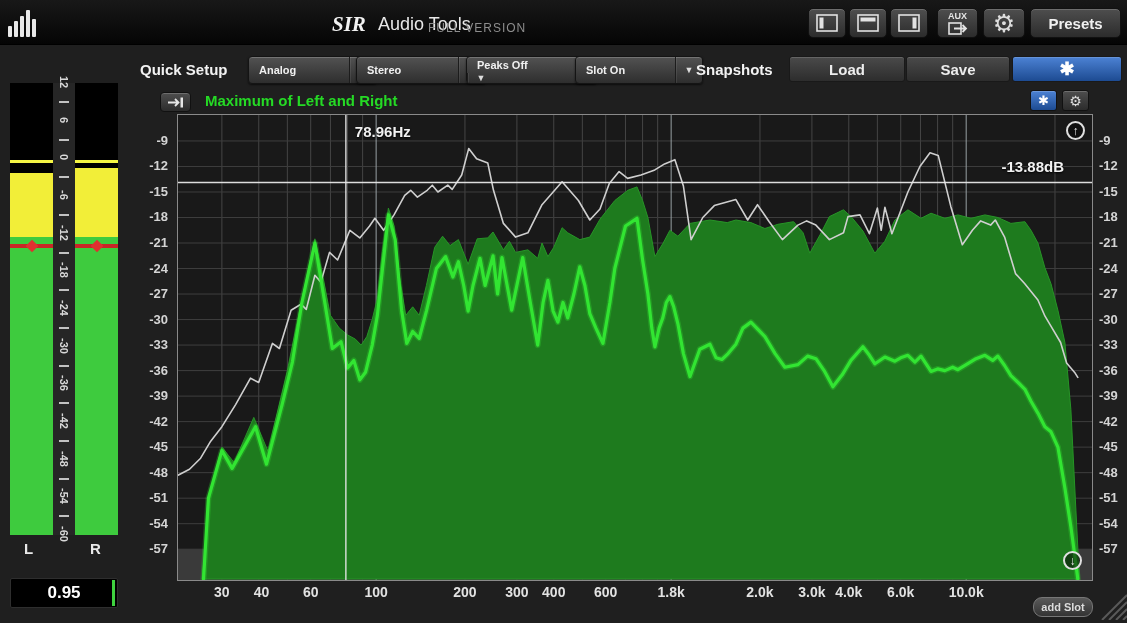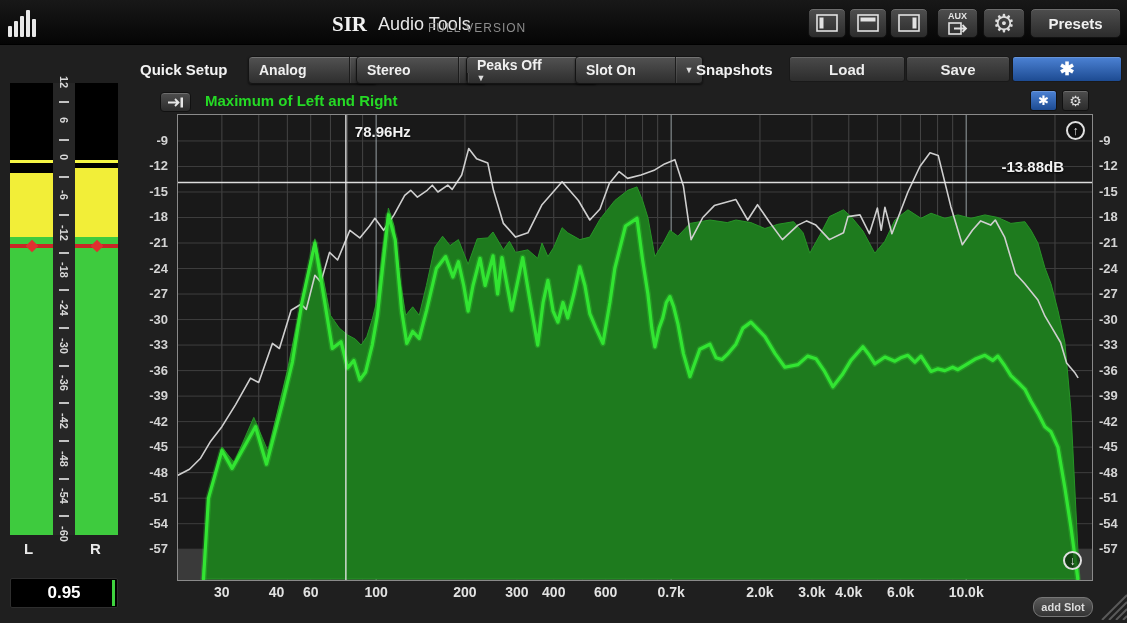--- a/index.html
+++ b/index.html
@@ -8,21 +8,21 @@
   .abs { position:absolute; }
   #app { position:relative; width:1127px; height:623px; background:#1f1f1f; }
 
   
   #titlebar { left:0; top:0; width:1127px; height:45px;
     background:linear-gradient(#181818,#050505); border-bottom:1px solid #000; }
   #logo-bars { left:8px; top:9px; width:34px; height:28px; display:flex; align-items:flex-end; gap:2px; }
   #logo-bars i { display:block; width:4px; background:#e8e8e8; border-radius:1px; }
   #app-name { left:48px; top:2px; font-size:30px; font-weight:bold; font-style:italic;
     color:#fff; text-shadow:0 2px 3px #000; letter-spacing:-1px; }
-  #brand { left:332px; top:12px; font-size:21px; font-weight:bold; 
+  #brand { left:332px; top:12px; font-size:21px; font-weight:bold; font-style:italic;
     font-family:"Liberation Serif", serif; color:#f2f2f2; }
   #brand2 { left:378px; top:14px; font-size:18px; color:#e8e8e8; }
   #full-version { left:428px; top:21px; font-size:12px; color:#8d8d8d; letter-spacing:1px; }
   .win-btn { top:8px; width:38px; height:30px; background:linear-gradient(#4e4e4e,#2c2c2c);
     border:1px solid #111; border-radius:5px; display:flex; align-items:center; justify-content:center;
     box-shadow:inset 0 1px 0 rgba(255,255,255,.18); cursor:pointer; }
   .tbtn { background:linear-gradient(#4e4e4e,#2c2c2c); border:1px solid #111; border-radius:5px;
     box-shadow:inset 0 1px 0 rgba(255,255,255,.18); color:#f0f0f0; cursor:pointer;
     display:flex; align-items:center; justify-content:center; }
   #gear-btn { left:983px; top:8px; width:42px; height:30px; font-size:25px; color:#ddd; }
@@ -30,21 +30,21 @@
   #aux-btn { left:937px; top:8px; width:41px; height:30px; flex-direction:column; gap:0; padding-top:1px; }
   #aux-btn .aux-txt { font-size:9px; font-weight:bold; color:#e5e5e5; line-height:9px; }
 
   
   #quick-setup-label { left:140px; top:61px; font-size:15px; font-weight:bold; color:#f2f2f2; }
   #snapshots-label { left:696px; top:61px; font-size:15px; font-weight:bold; color:#f2f2f2; }
   .dropdown { top:56px; height:28px; background:linear-gradient(#525252,#2e2e2e);
     border:1px solid #141414; border-radius:4px; display:flex; cursor:pointer;
     box-shadow:inset 0 1px 0 rgba(255,255,255,.2), 0 1px 2px rgba(0,0,0,.6); }
   .dropdown .dd-label { flex:1; display:flex; align-items:center; padding-left:10px;
-    font-size:14px; font-weight:bold; color:#f0f0f0; }
+    font-size:11px; font-weight:bold; color:#f0f0f0; }
   .dropdown .dd-arrow { width:27px; border-left:1px solid #1c1c1c; display:flex; align-items:center;
     justify-content:center; font-size:9px; color:#ddd; box-shadow:inset 1px 0 0 rgba(255,255,255,.08); }
   .snap-btn { top:56px; height:26px; background:linear-gradient(#4a4a4a,#2d2d2d);
     border:1px solid #191919; border-radius:3px; display:flex; align-items:center; justify-content:center;
     font-size:15px; font-weight:bold; color:#ededed; cursor:pointer;
     box-shadow:inset 0 1px 0 rgba(255,255,255,.15); }
   #freeze-btn { background:linear-gradient(#4c82d4,#1d4b92); color:#fff; font-size:18px; }
 
   
   #meter { left:8px; top:80px; width:112px; height:458px; }
@@ -338,28 +338,28 @@
       <div class="db-label-r" style="left: 1099px; top: 388.109px;">-39</div>
       <div class="db-label-r" style="left: 1099px; top: 413.626px;">-42</div>
       <div class="db-label-r" style="left: 1099px; top: 439.143px;">-45</div>
       <div class="db-label-r" style="left: 1099px; top: 464.66px;">-48</div>
       <div class="db-label-r" style="left: 1099px; top: 490.176px;">-51</div>
       <div class="db-label-r" style="left: 1099px; top: 515.693px;">-54</div>
       <div class="db-label-r" style="left: 1099px; top: 541.21px;">-57</div>
     </div>
   <div id="axis-bottom">
       <div class="freq-label" style="left: 191.881px;">30</div>
-      <div class="freq-label" style="left: 239px; padding-left: 15px;">40</div>
+      <div class="freq-label" style="left: 224px; padding-left: 15px;">40</div>
       <div class="freq-label" style="left: 280.69px;">60</div>
       <div class="freq-label" style="left: 346.139px;">100</div>
       <div class="freq-label" style="left: 434.948px;">200</div>
       <div class="freq-label" style="left: 486.898px;">300</div>
       <div class="freq-label" style="left: 523.757px;">400</div>
       <div class="freq-label" style="left: 575.707px;">600</div>
-      <div class="freq-label" style="left: 641.156px;">0.7k</div>
+      <div class="freq-label" style="left: 641.156px;">1.8k</div>
       <div class="freq-label" style="left: 729.964px;">2.0k</div>
       <div class="freq-label" style="left: 781.914px;">3.0k</div>
       <div class="freq-label" style="left: 818.773px;">4.0k</div>
       <div class="freq-label" style="left: 870.723px;">6.0k</div>
       <div class="freq-label" style="left: 936.172px;">10.0k</div>
     </div>
 
   <div id="add-slot-btn" class="abs">
     <span>add Slot</span>
   </div>

